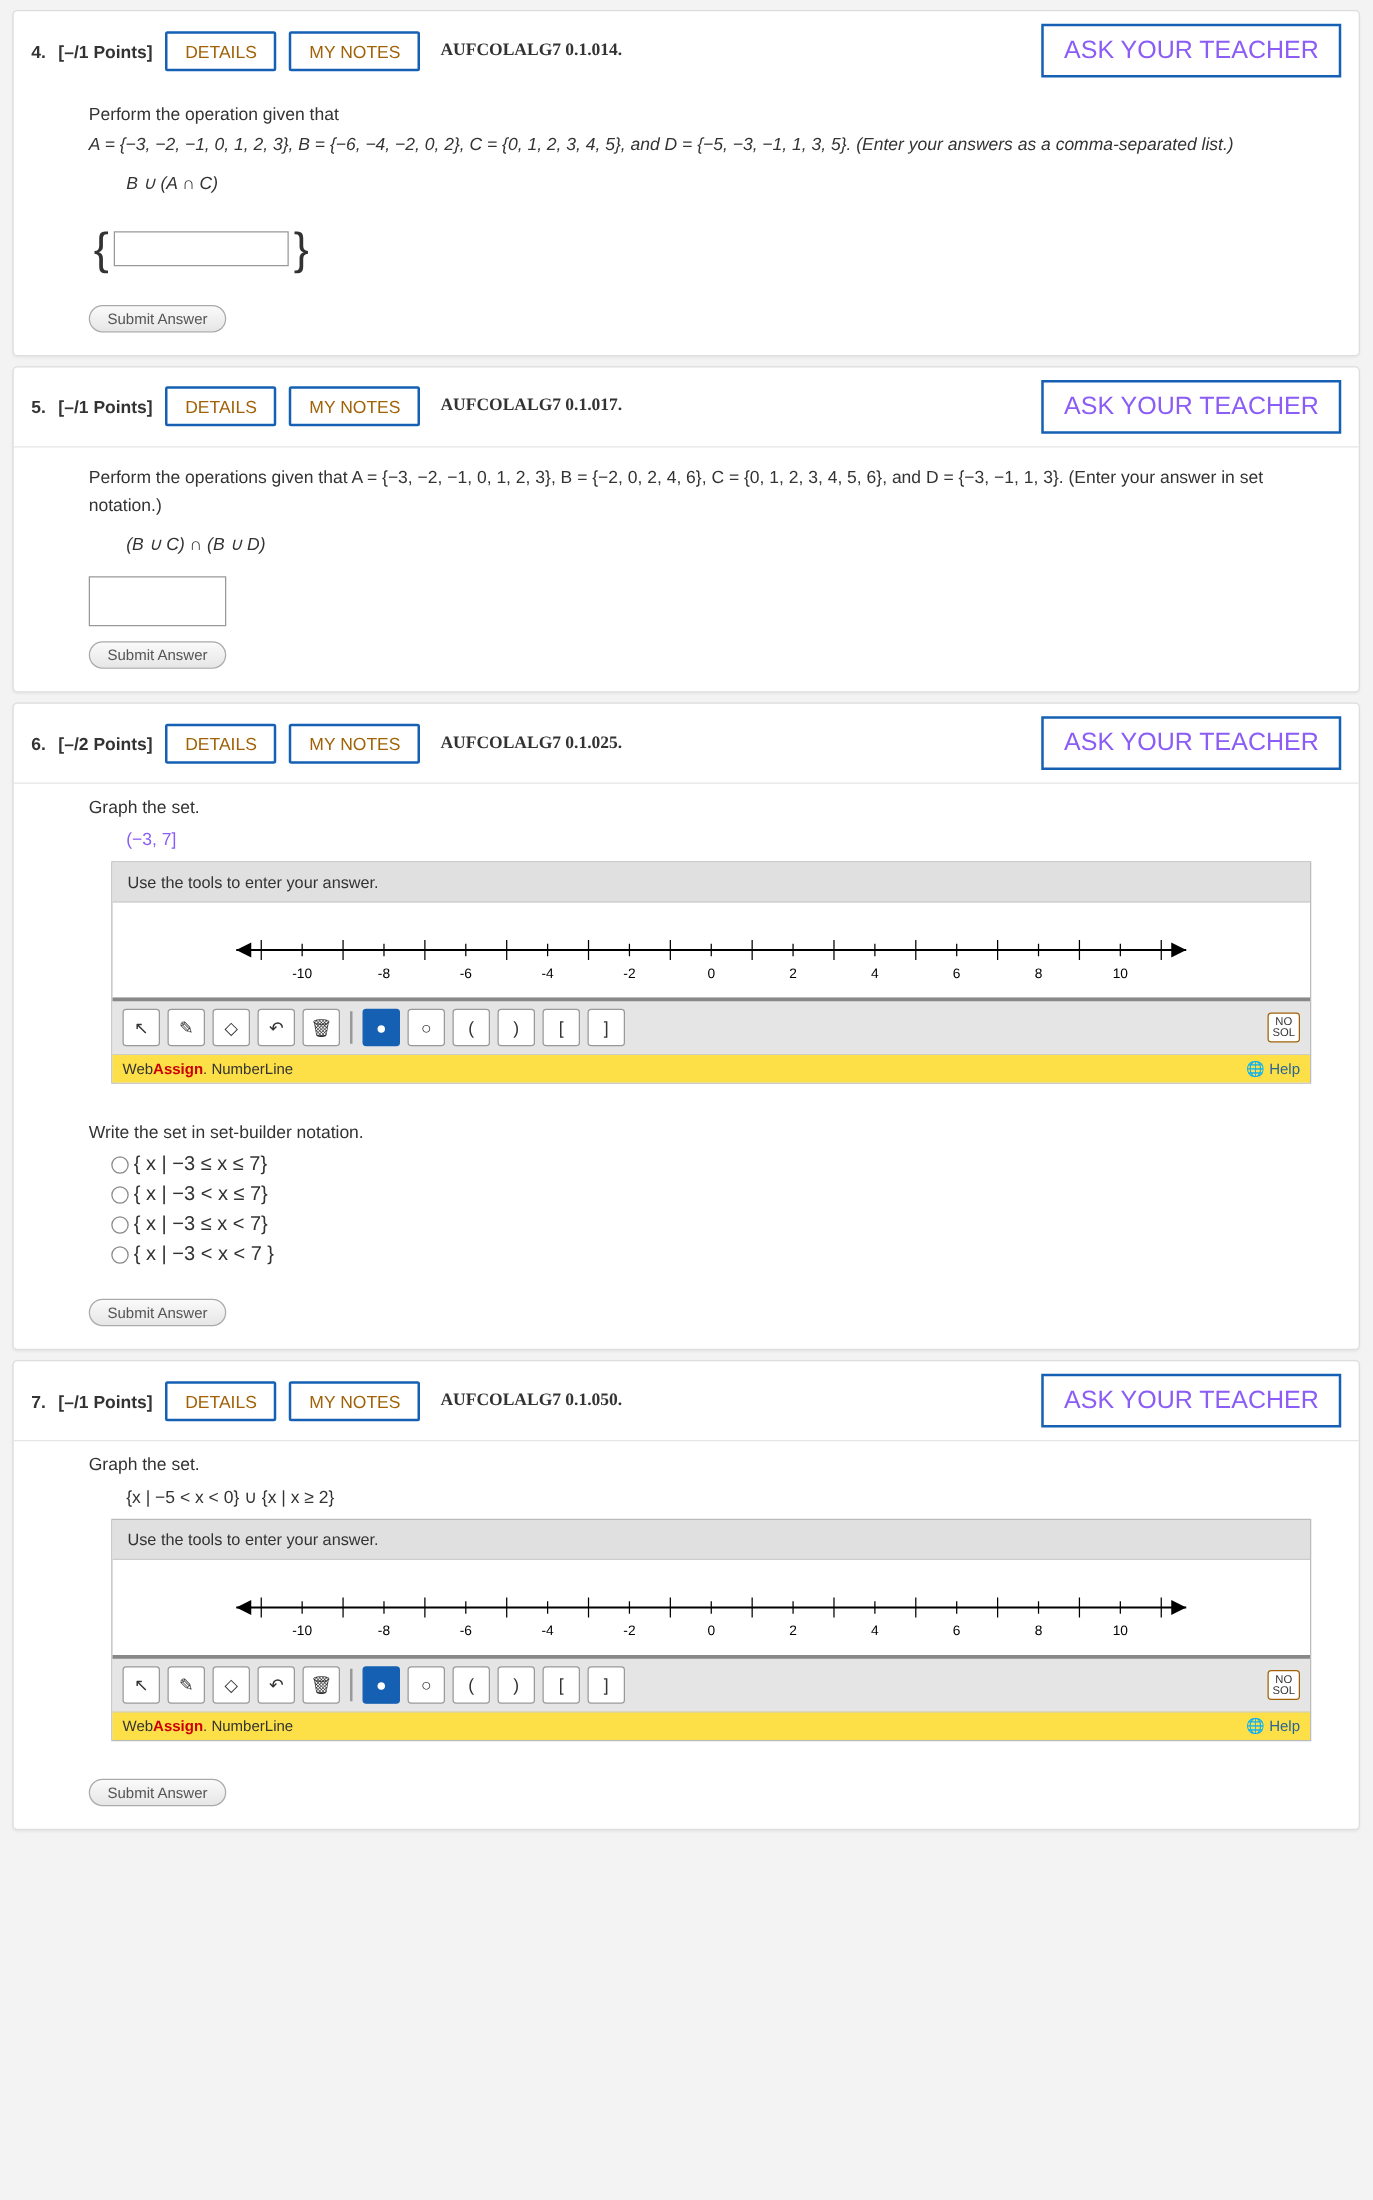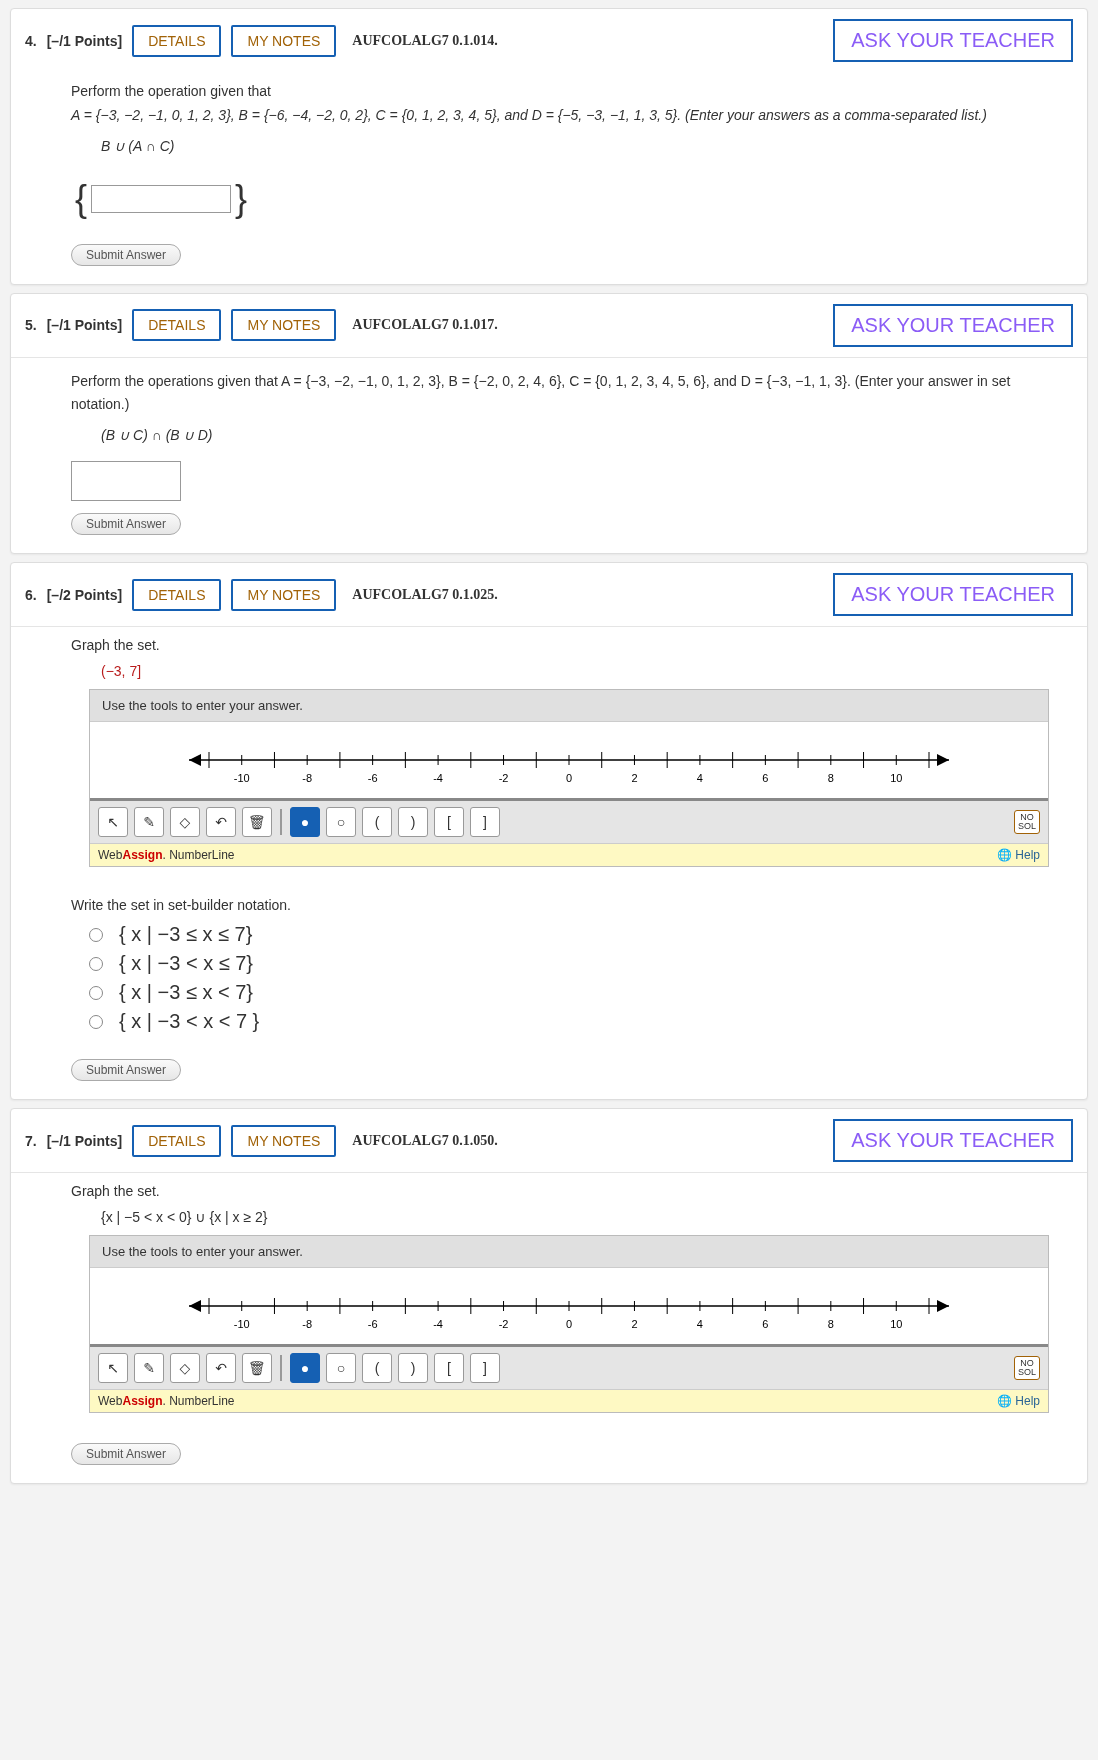--- a/index.html
+++ b/index.html
@@ -77,21 +77,21 @@
   .submit-btn {
     border: 1px solid #aaa;
     background: linear-gradient(#fafafa,#e6e6e6);
     border-radius: 12px;
     padding: 3px 14px;
     font-size: 12px;
     color: #555;
     cursor: pointer;
     margin: 12px 0 6px 0;
   }
-  .red { color: #b91c1c; }
+  .red { color: #8b5cf6; }
 
   .tool-panel {
     border: 1px solid #bbb;
     margin: 10px 18px 0 18px;
   }
   .tool-panel-hdr {
     background: #e0e0e0;
     border-bottom: 1px solid #ccc;
     padding: 8px 12px;
     font-size: 13px;
@@ -129,37 +129,37 @@
     background: #fff;
     font-size: 9px;
     text-align: center;
     line-height: 1;
     padding: 2px 3px;
     border-radius: 3px;
     cursor: pointer;
     margin-left:auto;
   }
   .toolbar-bottom {
-    background: #fef9c3;
+    background: #fde047;
     border-top: 1px solid #ccc;
     padding: 4px 8px;
     display: flex;
     align-items: center;
     font-size: 12px;
   }
   .toolbar-bottom .brand { }
   .toolbar-bottom .brand b { color: #c00; }
   .help-link {
     margin-left: auto;
     color: #2a6496;
     font-size: 12px;
     cursor: pointer;
   }
   .radio-list { margin: 8px 0 14px 18px; }
-  .radio-row { display: flex; align-items: center; gap: 16px; margin: 6px 0; font-size: 20px; }
+  .radio-row { display: flex; align-items: center; gap: 4px; margin: 6px 0; font-size: 16px; }
   .radio-circle {
     width: 14px; height: 14px; border: 1.5px solid #888; border-radius: 50%;
     display: inline-block; cursor: pointer;
   }
   .subtext { margin: 6px 0 10px 0; }
   .vsep { width:2px; background:#999; align-self:stretch; margin:2px 2px;}
 </style>
 </head>
 <body>
 

